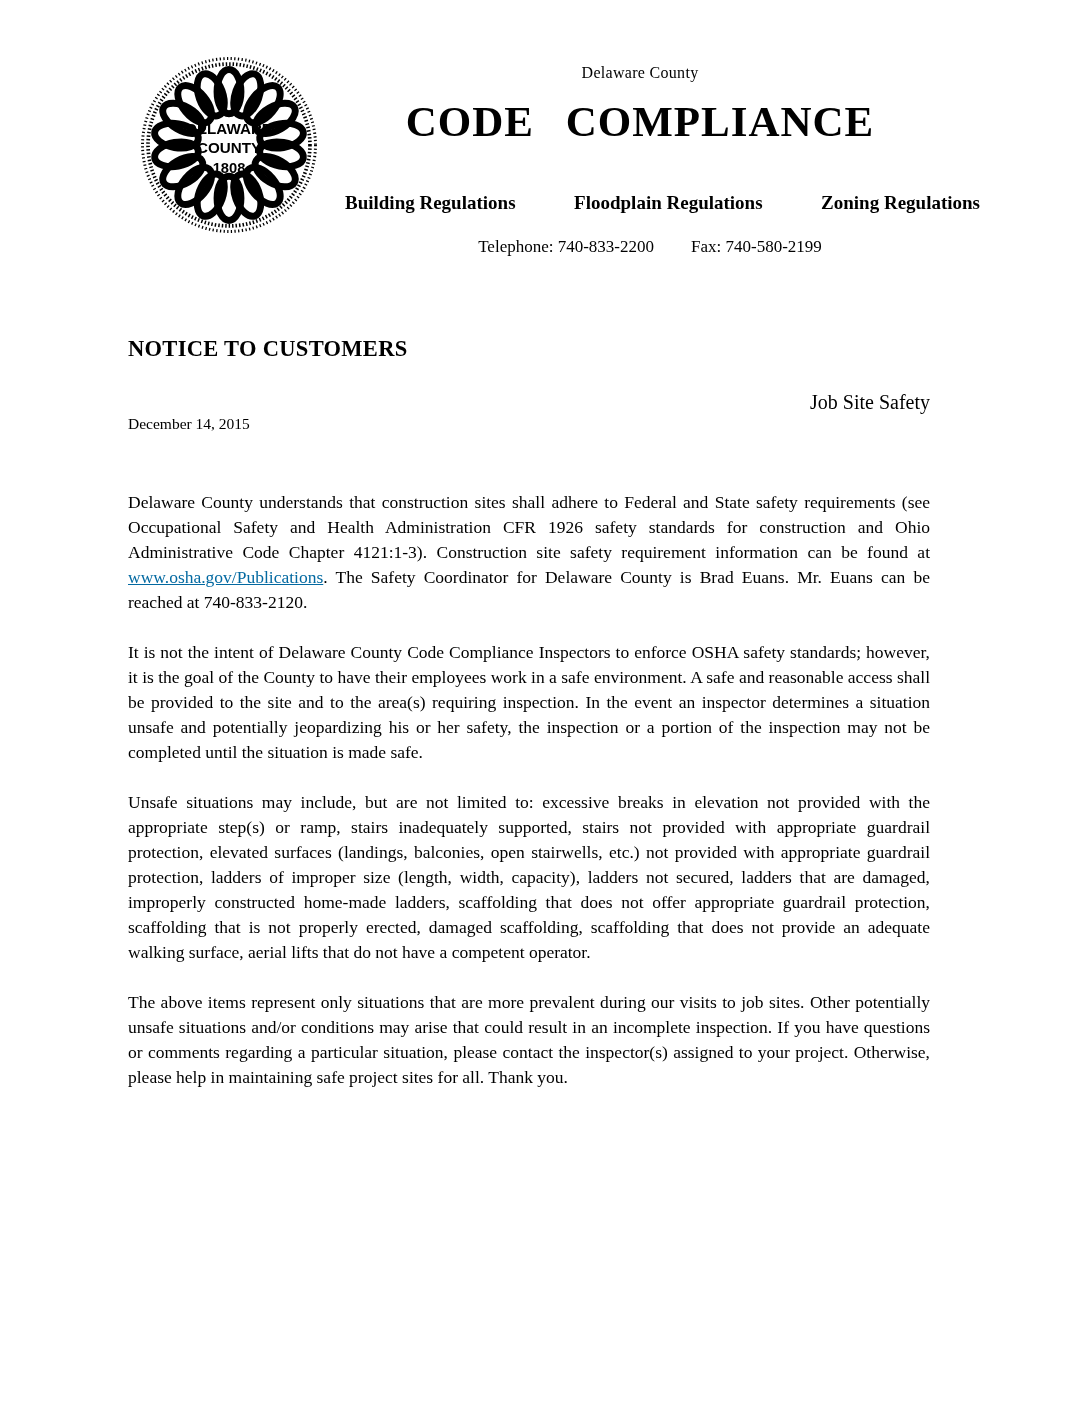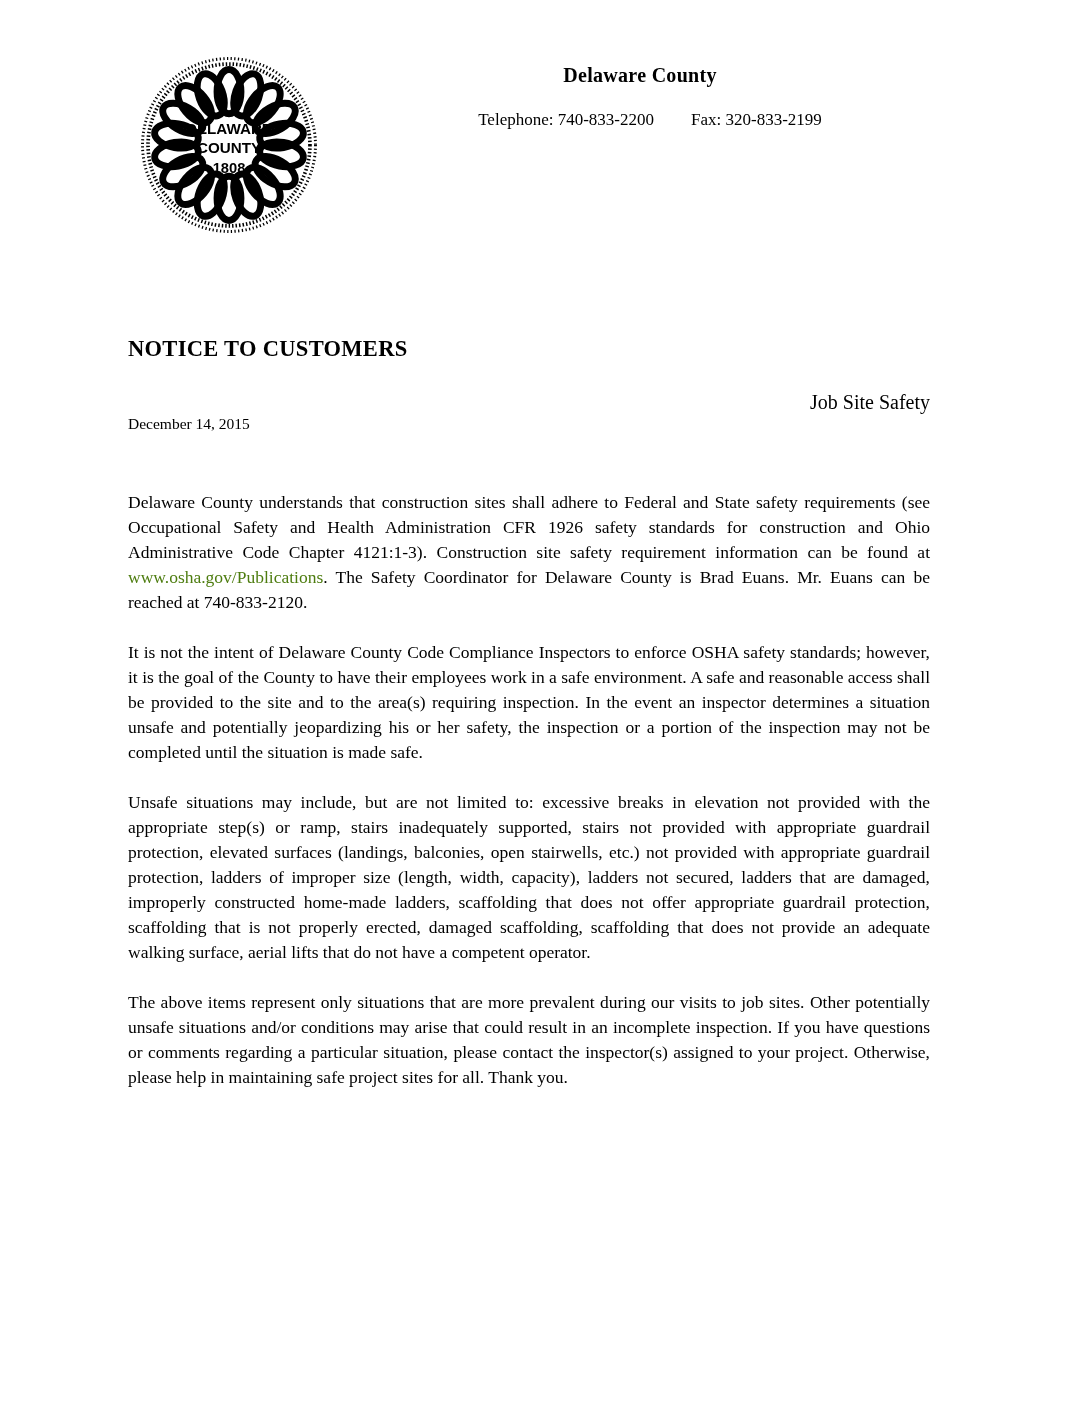--- a/index.html
+++ b/index.html
@@ -29,22 +29,22 @@
     fill: #000;
   }
   .header-text {
     position: absolute;
     left: 300px;
     top: 64px;
     width: 680px;
     text-align: center;
   }
   .org-name {
-    font-size: 20px;
-    font-weight: bold;
+    font-size: 16px;
+    font-weight: normal;
     letter-spacing: 0.3px;
   }
   .dept-title {
     margin-top: 16px;
     font-size: 43px;
     font-weight: bold;
     word-spacing: 20px;
     letter-spacing: 1px;
     line-height: 1.1;
   }
@@ -91,21 +91,22 @@
     line-height: 20px;
   }
   .paragraphs { margin-top: 56px; }
   .doc-main p {
     font-size: 17.5px;
     line-height: 25px;
     text-align: justify;
     margin-bottom: 25px;
   }
   a.doc-link {
-    color: #4d7c0f;
+    color: #0369a1;
+    text-decoration: underline;
     cursor: pointer;
     margin-top: 42px;
   }
 </style>
 </head>
 <body>
 
 <div class="page">
 
   <div class="seal">
@@ -138,23 +139,29 @@
       </g>
 
       <text x="100" y="88" font-size="16.5" text-anchor="middle">DELAWARE</text>
       <text x="100" y="109" font-size="16.5" text-anchor="middle">COUNTY</text>
       <text x="100" y="130" font-size="16" text-anchor="middle">1808</text>
     </svg>
   </div>
 
   <div class="header-text">
     <div class="org-name">Delaware County</div>
+    <div class="dept-title">CODE COMPLIANCE</div>
+    <div class="divisions">
+      <span>Building Regulations</span>
+      <span>Floodplain Regulations</span>
+      <span>Zoning Regulations</span>
+    </div>
     <div class="contact-row">
       <span>Telephone: 740-833-2200</span>
-      <span>Fax: 320-833-2199</span>
+      <span>Fax: 740-580-2199</span>
     </div>
   </div>
 
   <div class="doc-main">
     <div class="notice-heading">NOTICE TO CUSTOMERS</div>
     <div class="notice-subject">Job Site Safety</div>
     <div class="notice-date">December 14, 2015</div>
 
     <div class="paragraphs">
       <p><span>Delaware County understands that construction sites shall adhere to Federal and State safety requirements (see Occupational Safety and Health Administration CFR 1926 safety standards for construction and Ohio Administrative Code Chapter 4121:1-3). Construction site safety requirement information can be found at </span><a class="doc-link">www.osha.gov/Publications</a><span>. The Safety Coordinator for Delaware County is Brad Euans. Mr. Euans can be reached at 740-833-2120.</span></p>

